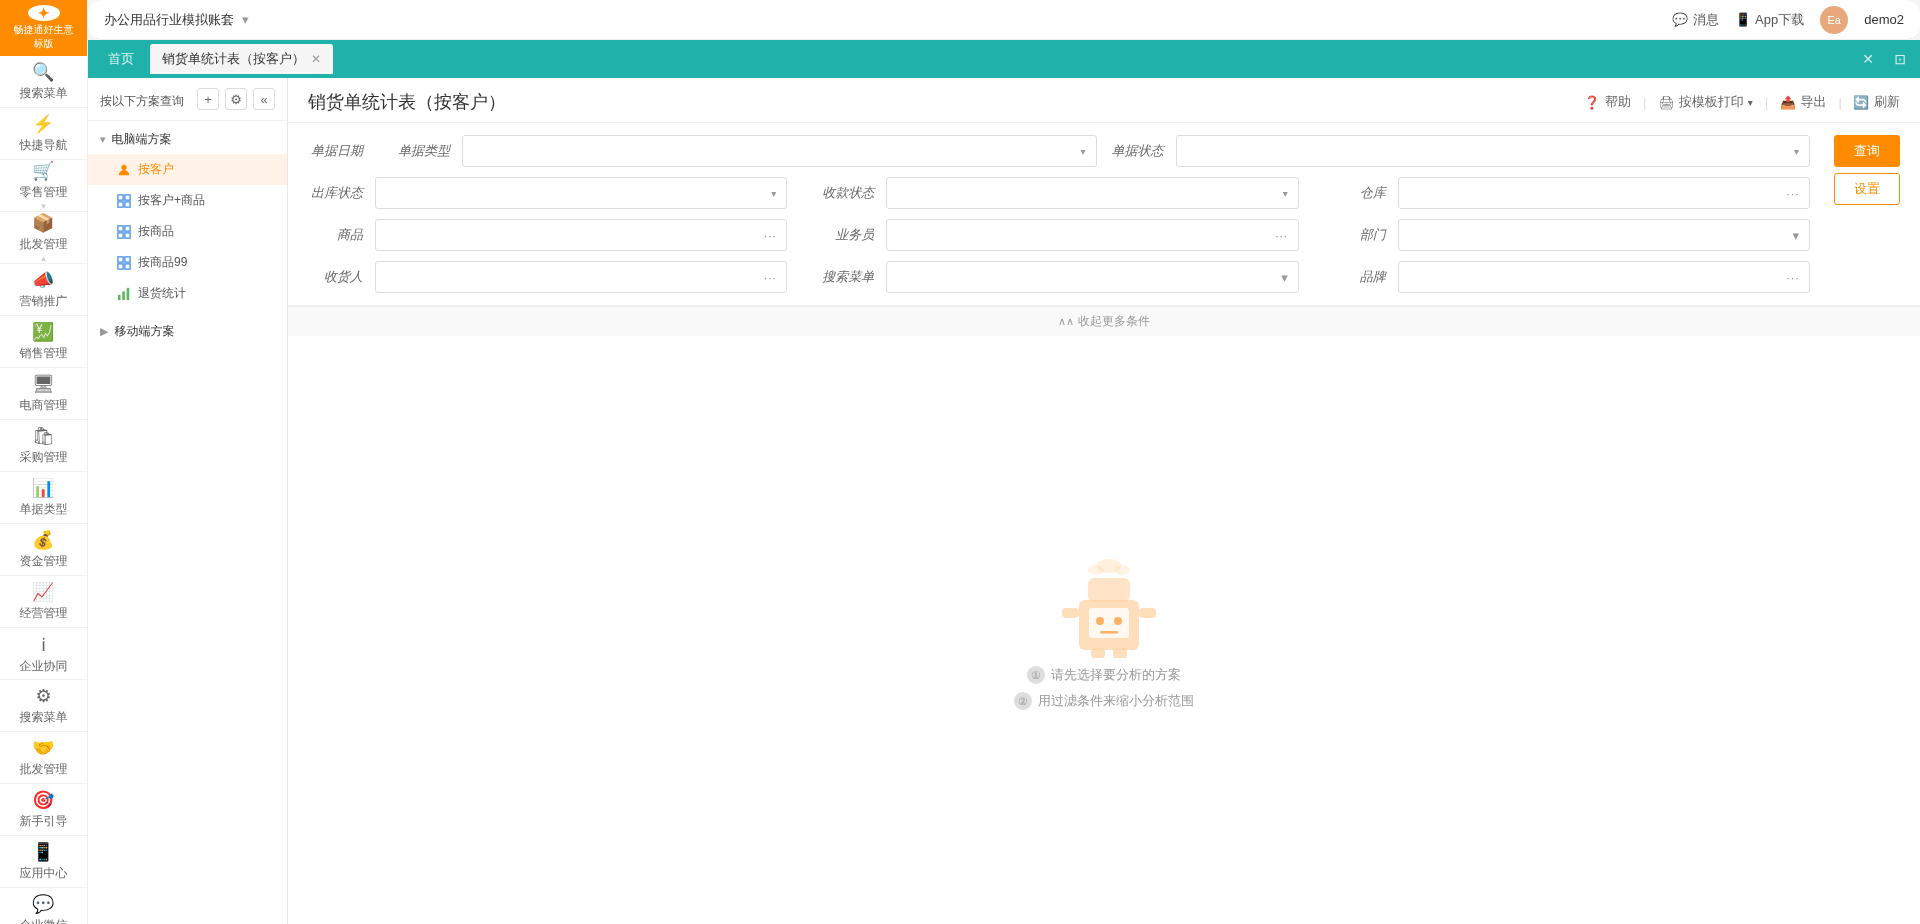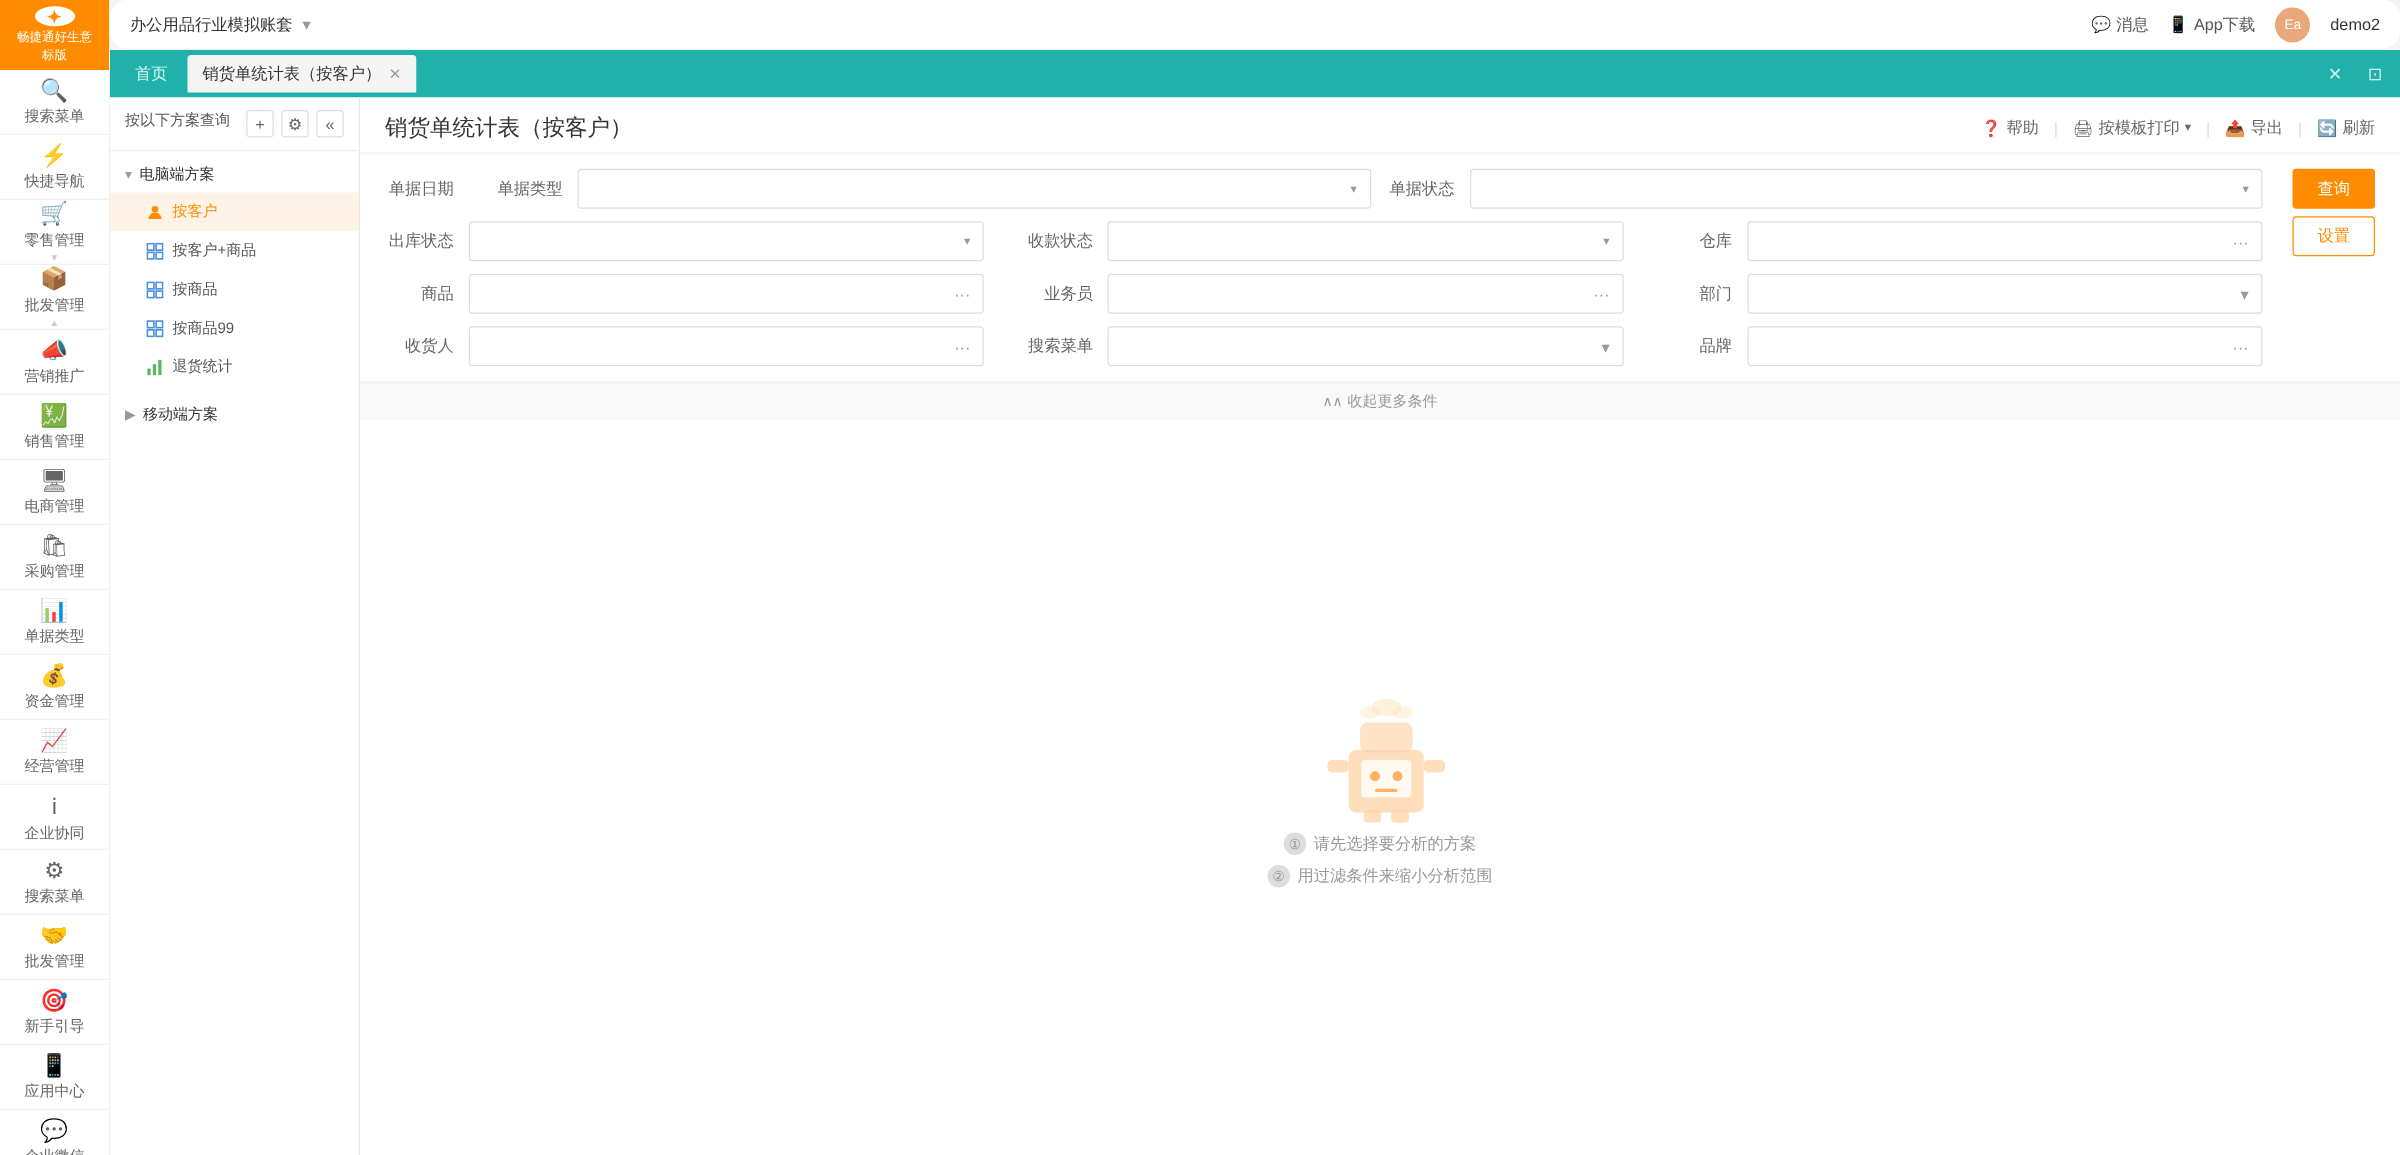--- a/index.html
+++ b/index.html
@@ -153,21 +153,21 @@
     .left-panel {
       width: 200px;
       background: #fff;
       border-right: 1px solid #e8e8e8;
       flex-shrink: 0;
       display: flex;
       flex-direction: column;
     }
     .left-panel-header {
       display: flex;
-      align-items: flex-start;
+      align-items: flex-end;
       justify-content: space-between;
       padding: 10px 12px;
       border-bottom: 1px solid #f0f0f0;
       font-size: 12px;
       color: #555;
     }
     .left-panel-actions { display: flex; gap: 6px; }
     .left-panel-action-btn {
       width: 22px; height: 22px;
       display: flex; align-items: center; justify-content: center;
@@ -245,20 +245,21 @@
       gap: 12px;
       margin-bottom: 10px;
     }
     .filter-row:last-child { margin-bottom: 0; }
     .filter-label {
       font-size: 13px;
       color: #666;
       white-space: nowrap;
       min-width: 55px;
       text-align: right;
+      font-style: italic;
     }
     .filter-control {
       flex: 1;
       height: 32px;
       border: 1px solid #ddd;
       border-radius: 3px;
       display: flex;
       align-items: center;
       padding: 0 10px;
       cursor: pointer;

